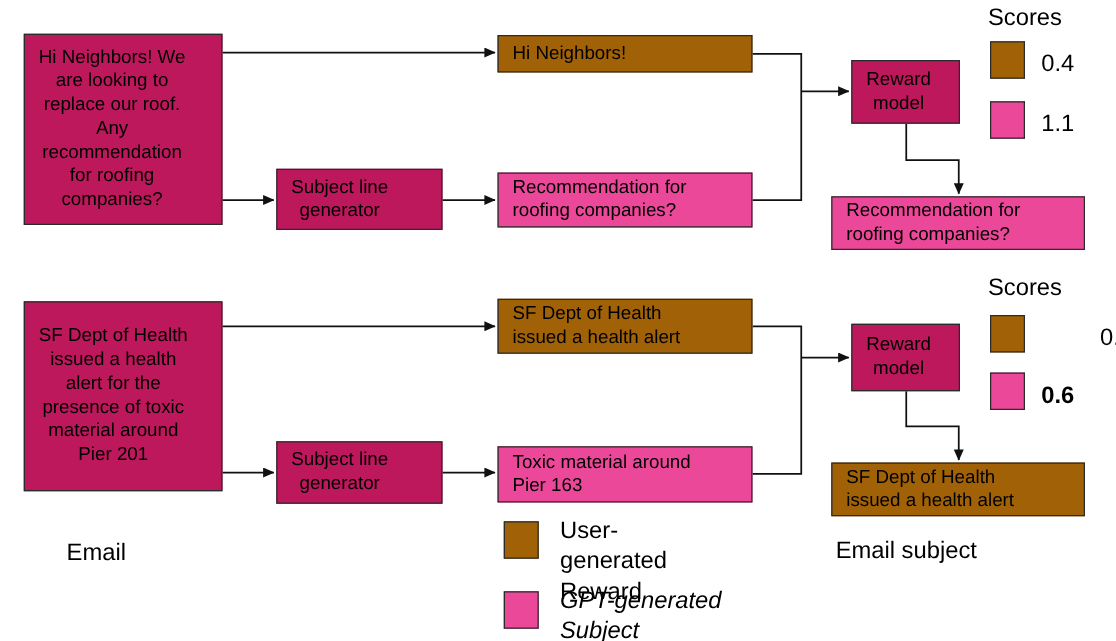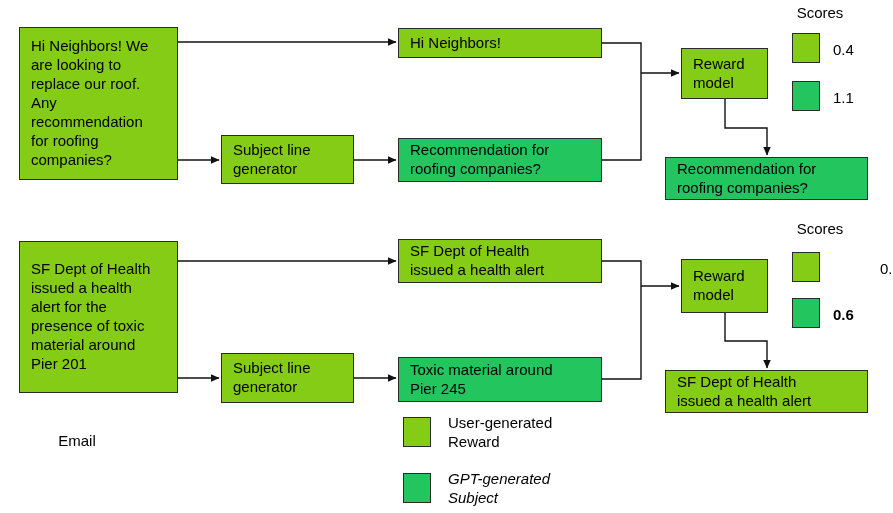--- a/index.html
+++ b/index.html
@@ -16,32 +16,32 @@
   .box {
     position: absolute;
     border: 1.5px solid #2b2b2b;
     display: flex;
     align-items: center;
     font-size: 15px;
     line-height: 1.26;
     padding: 3px 6px 3px 11px;
     white-space: pre-line;
   }
-  .blue  { background: #84cc16; }
-  .red   { background: #84cc16; }
-  .green { background: #22c55e; }
+  .blue  { background: #be185d; text-align: center; }
+  .red   { background: #a16207; }
+  .green { background: #ec4899; }
   .swatch {
     position: absolute;
     width: 28px;
     height: 30px;
     border: 1.5px solid #2b2b2b;
   }
   .txt {
     position: absolute;
-    font-size: 15px;
+    font-size: 19px;
     line-height: 1.28;
     white-space: pre-line;
   }
   .center { text-align: center; }
   #wires {
     position: absolute;
     left: 0; top: 0;
     width: 893px; height: 513px;
     pointer-events: none;
   }
@@ -110,35 +110,36 @@
 material around
 Pier 201</div>
 
   <div class="box blue" style="left:221px; top:353px; width:133px; height:50px;">Subject line
 generator</div>
 
   <div class="box red" style="left:398px; top:239px; width:204px; height:44px;">SF Dept of Health
 issued a health alert</div>
 
   <div class="box green" style="left:398px; top:357px; width:204px; height:45px;">Toxic material around
-Pier 245</div>
+Pier 163</div>
 
   <div class="box blue" style="left:681px; top:259px; width:87px; height:54px;">Reward
 model</div>
 
   <div class="txt center" style="left:790px; top:219px; width:60px;">Scores</div>
   <div class="swatch red" style="left:792px; top:252px;"></div>
   <div class="txt" style="left:880px; top:259px;">0.8</div>
   <div class="swatch green" style="left:792px; top:298px;"></div>
   <div class="txt" style="left:833px; top:305px;font-weight:bold;">0.6</div>
 
   <div class="box red" style="left:665px; top:370px; width:203px; height:43px;">SF Dept of Health
 issued a health alert</div>
 
   <div class="txt center" style="left:47px; top:431px; width:60px;">Email</div>
+  <div class="txt center" style="left:655px; top:429px; width:140px;">Email subject</div>
 
   <div class="swatch red" style="left:403px; top:417px;"></div>
   <div class="txt" style="left:448px; top:413px; width:130px;">User-generated
 Reward</div>
   <div class="swatch green" style="left:403px; top:473px;"></div>
   <div class="txt" style="left:448px; top:469px; width:130px;font-style:italic;">GPT-generated
 Subject</div>
 
 </div>
 

